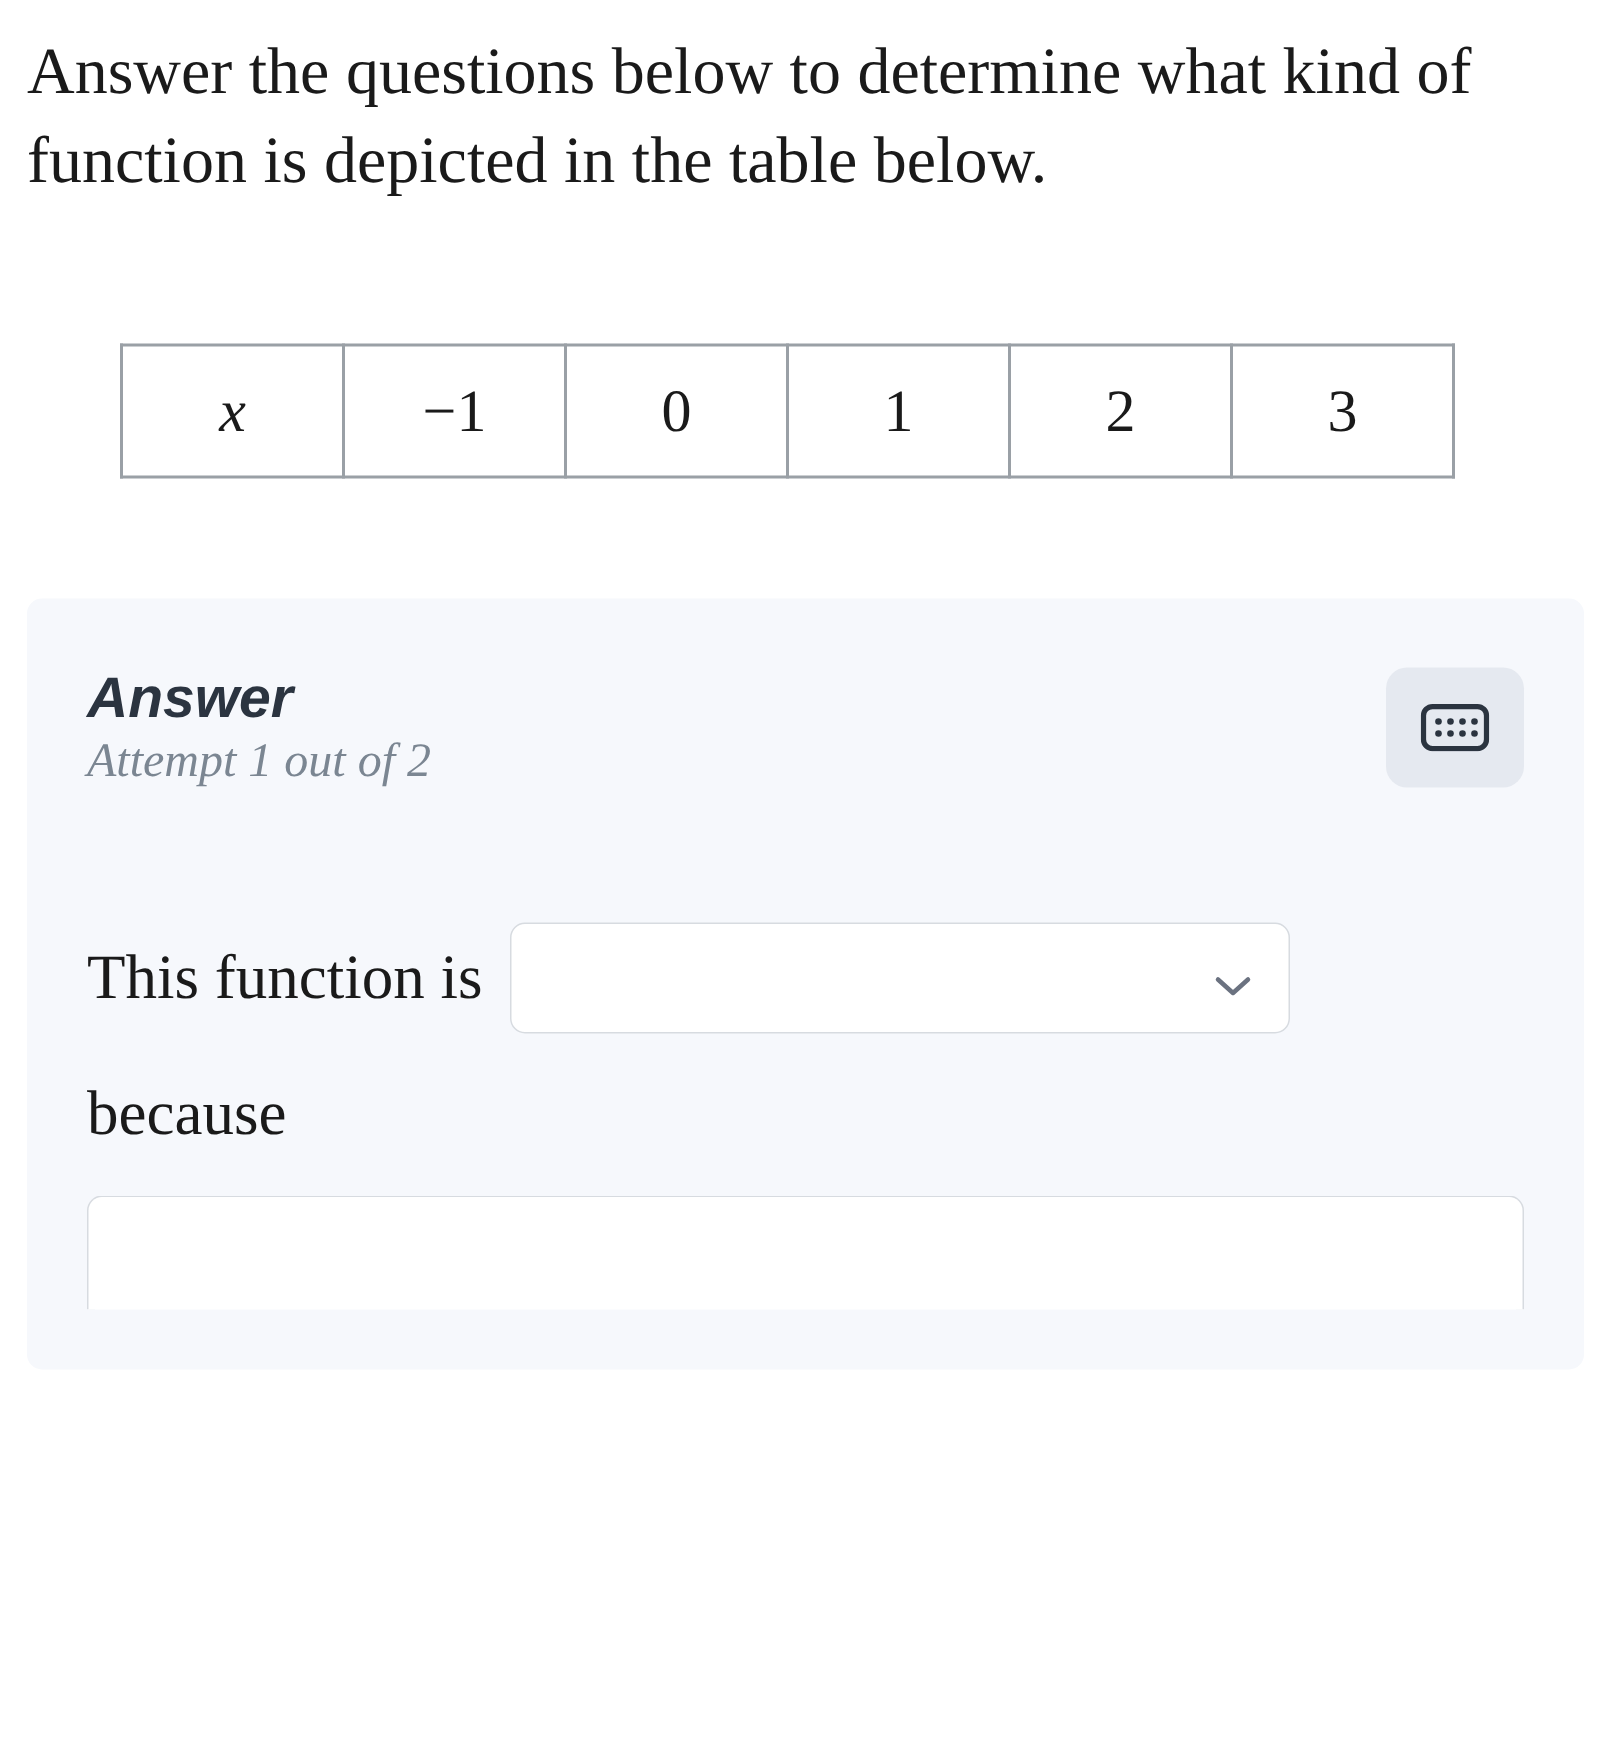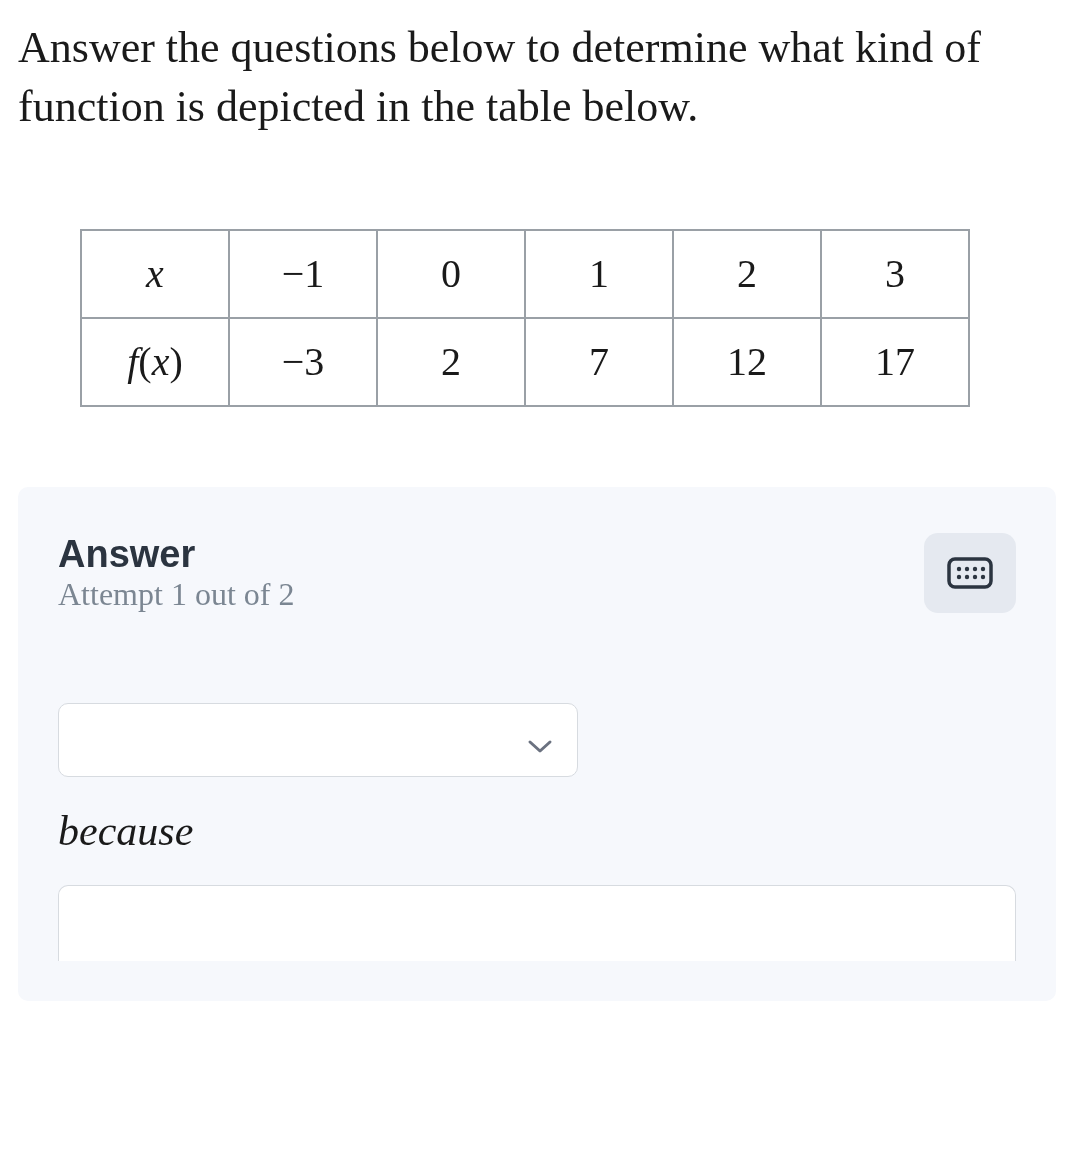--- a/index.html
+++ b/index.html
@@ -42,20 +42,21 @@
   .answer-panel {
     background: #f6f8fc;
     border-radius: 10px;
     padding: 46px 40px 40px 40px;
     position: relative;
   }
   .answer-header {
     display: flex;
     justify-content: space-between;
     align-items: flex-end;
+    font-style: italic;
   }
   .answer-title {
     font-family: -apple-system, 'Segoe UI', Arial, sans-serif;
     font-weight: 700;
     font-size: 38px;
     color: #2b3440;
   }
   .attempt-text {
     font-family: Georgia, serif;
     font-size: 32px;
@@ -95,21 +96,20 @@
     cursor: pointer;
   }
   .dropdown .chev {
     position: absolute;
     right: 24px;
     top: 50%;
     transform: translateY(-50%);
   }
   .line2 {
     margin-top: 30px;
-    font-style: italic;
   }
   .wide-input {
     margin-top: 30px;
     width: 100%;
     height: 76px;
     background: #ffffff;
     border: 1px solid #d7dbe0;
     border-top-left-radius: 10px;
     border-top-right-radius: 10px;
     border-bottom: none;
@@ -123,28 +123,20 @@
 <div class="table-wrap">
   <table class="func-table">
     <tbody>
         <tr>
       <td class="hdr">x</td>
       <td>−1</td>
       <td>0</td>
       <td>1</td>
       <td>2</td>
       <td>3</td>
-    </tr>
-    <tr>
-      <td><span class="fx">f</span>(<span class="fx">x</span>)</td>
-      <td>−3</td>
-      <td>2</td>
-      <td>7</td>
-      <td>12</td>
-      <td>17</td>
     </tr>
   </tbody>
     </table>
 </div>
 
 <div class="answer-panel">
   <div class="answer-header">
     <div>
       <div class="answer-title">Answer</div>
       <div class="attempt-text">Attempt 1 out of 2</div>
@@ -161,20 +153,21 @@
           <circle cx="20" cy="20" r="2.2" fill="#2b3440"></circle>
           <circle cx="28" cy="20" r="2.2" fill="#2b3440"></circle>
           <circle cx="36" cy="20" r="2.2" fill="#2b3440"></circle>
         </svg>
       </span>
     </div>
   </div>
 
   <div class="answer-body">
     <div class="line1">
+      <span>This function is</span>
       <div class="dropdown">
         <span></span>
         <span class="chev">
           <svg width="26" height="16" viewBox="0 0 26 16" fill="none">
             <path d="M3 4 L13 13 L23 4" stroke="#6b7280" stroke-width="3" stroke-linecap="round" stroke-linejoin="round" fill="none"></path>
           </svg>
         </span>
       </div>
     </div>
     <div class="line2">because</div>

